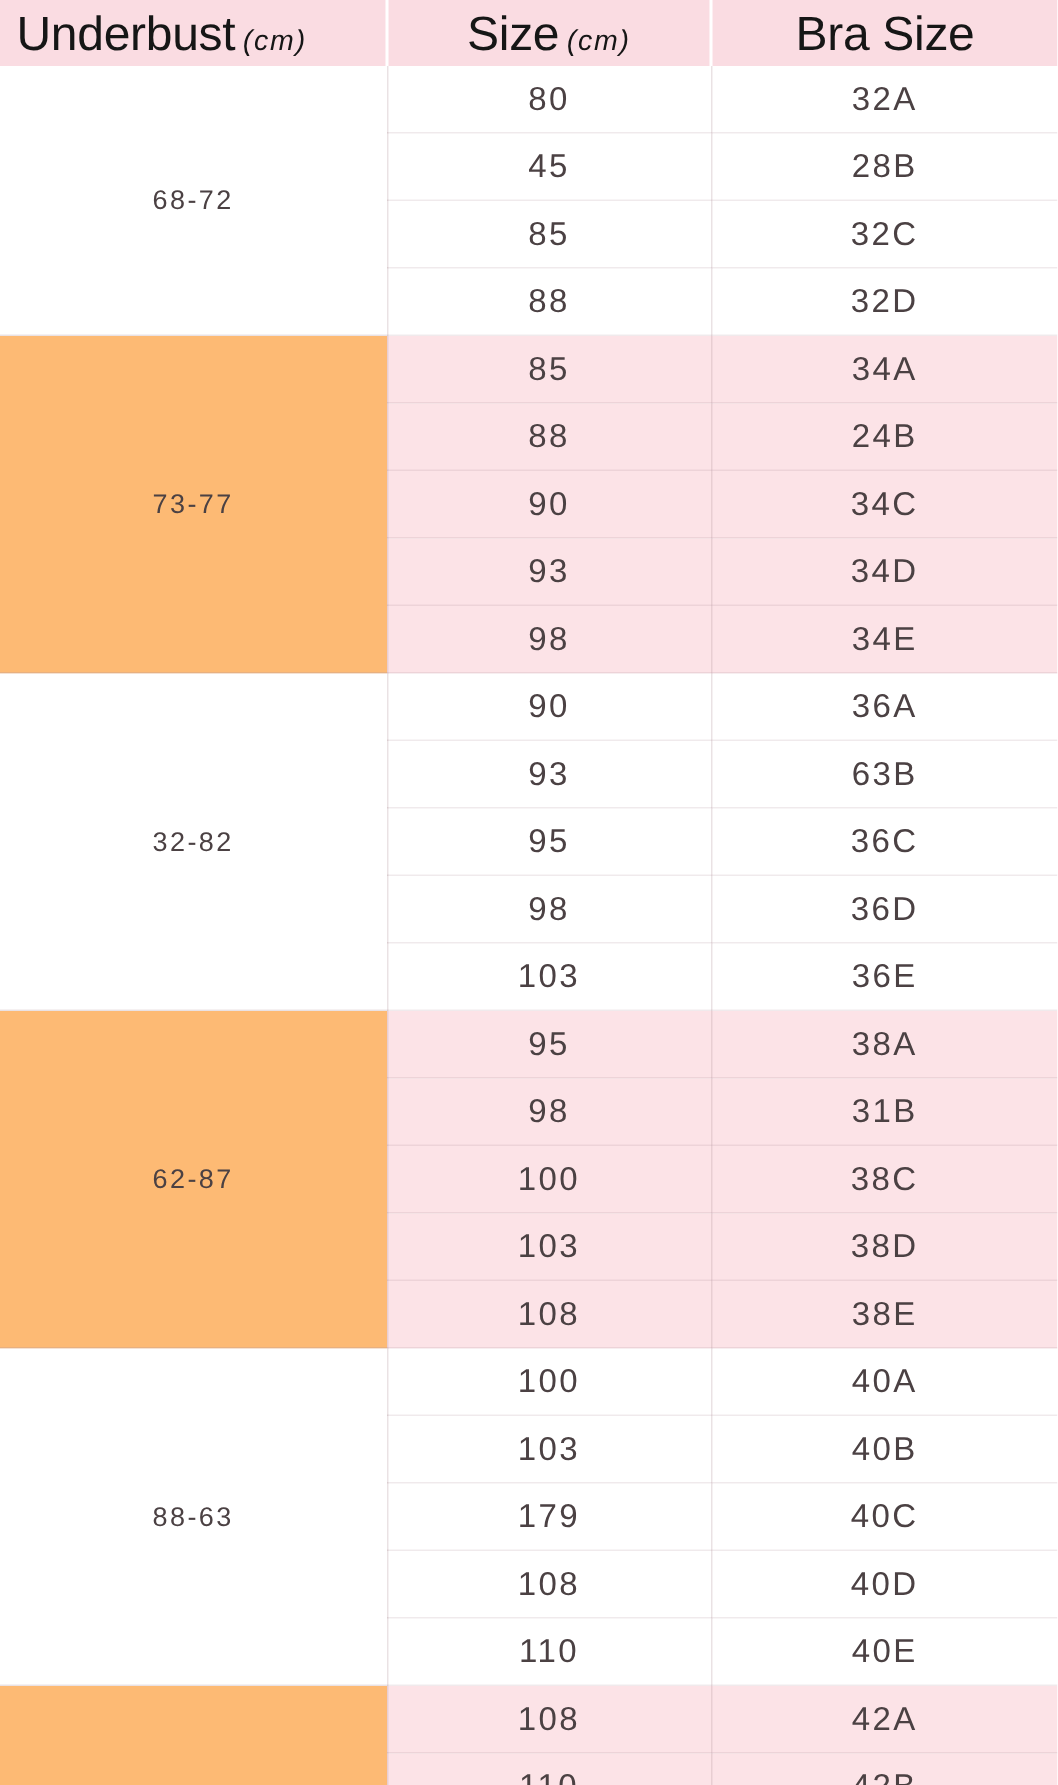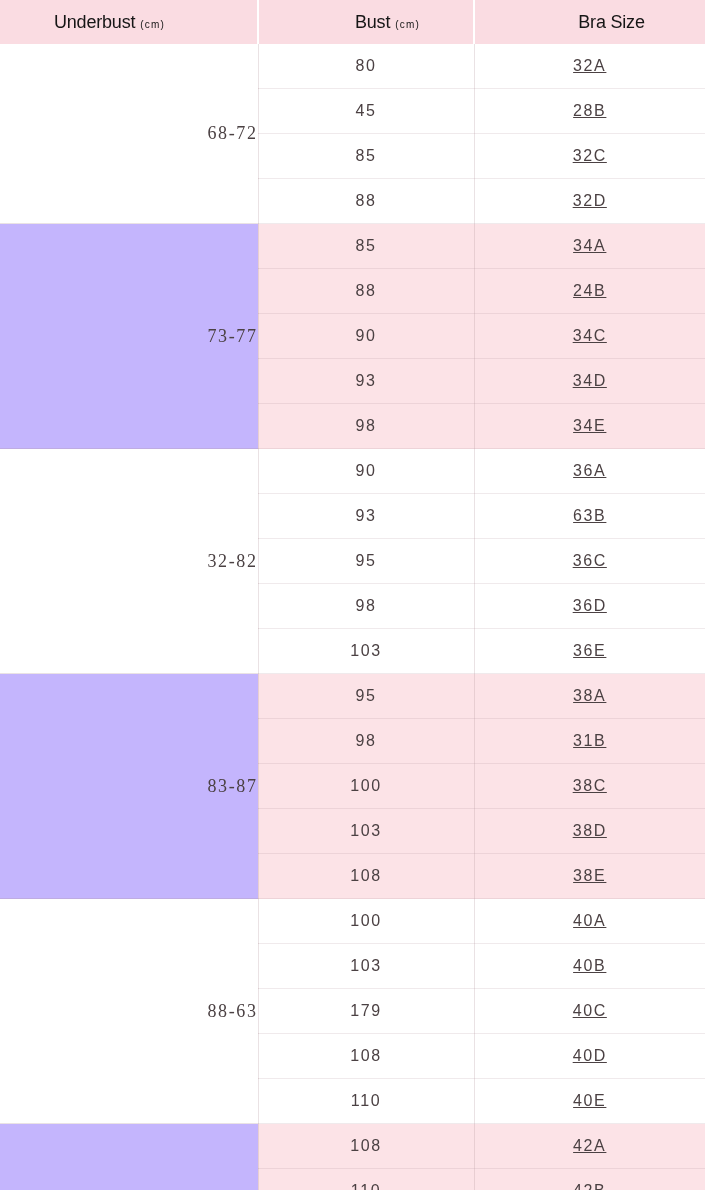--- a/index.html
+++ b/index.html
@@ -39,89 +39,87 @@
     display: flex;
     align-items: baseline;
     justify-content: center;
     gap: 5px;
   }
   .th-underbust .th-inner {
     justify-content: flex-start;
     padding-left: 11px;
   }
   .th-main {
-    font-size: 18px;
+    font-size: 32px;
     letter-spacing: -0.2px;
     line-height: 1;
-    margin-left: 43px;
   }
   .th-unit {
-    font-size: 10px;
+    font-size: 19px;
     letter-spacing: 1.2px;
     line-height: 1;
+    font-style: italic;
   }
   .th-sep {
     border-right: 2px solid #ffffff;
   }
 
   
   tbody td {
     height: 44px;
     padding: 0;
     text-align: center;
     vertical-align: middle;
-    font-size: 16px;
+    font-size: 22px;
     letter-spacing: 1.6px;
     color: #4b4143;
     border-bottom: 1px solid rgba(180,150,158,0.20);
     border-right: 1px solid rgba(180,150,158,0.28);
   }
   tbody td.last-col {
     border-right: 0;
-    text-decoration: underline;
   }
 
   
   td.group-cell {
     font-size: 18px;
     letter-spacing: 1.6px;
     color: #4b4143;
     border-bottom: 1px solid rgba(180,150,158,0.28);
     border-right: 1px solid rgba(180,150,158,0.28);
-    text-align: right;
+    text-align: center;
     vertical-align: middle;
-    font-family: Liberation Serif, serif;
   }
 
   
   tr.band-light td { background: #ffffff; }
   tr.band-pink  td { background: #fce3e7; }
   td.group-cell.light { background: #ffffff; }
-  td.group-cell.pink  { background: #c4b5fd; }
+  td.group-cell.pink  { background: #fdba74; }
 </style>
 </head>
 <body>
 
 <table class="size-table">
   <colgroup>
     <col class="c-underbust">
     <col class="c-bust">
     <col class="c-bra">
   </colgroup>
   <thead>
     <tr>
       <th class="th-underbust th-sep">
         <span class="th-inner">
           <span class="th-main">Underbust</span>
           <span class="th-unit">(cm)</span>
         </span>
       </th>
       <th class="th-bust th-sep">
         <span class="th-inner">
-          <span class="th-main">Bust</span>
+          <span class="th-main">Size</span>
           <span class="th-unit">(cm)</span>
         </span>
       </th>
       <th class="th-bra">
         <span class="th-inner">
           <span class="th-main">Bra Size</span>
         </span>
       </th>
     </tr>
   </thead>
@@ -179,21 +177,21 @@
       </tr>
       <tr class="band-light">
         <td>98</td>
         <td class="last-col">36D</td>
       </tr>
       <tr class="band-light">
         <td>103</td>
         <td class="last-col">36E</td>
       </tr>
       <tr class="band-pink">
-        <td class="group-cell pink" rowspan="5">83-87</td>
+        <td class="group-cell pink" rowspan="5">62-87</td>
         <td>95</td>
         <td class="last-col">38A</td>
       </tr>
       <tr class="band-pink">
         <td>98</td>
         <td class="last-col">31B</td>
       </tr>
       <tr class="band-pink">
         <td>100</td>
         <td class="last-col">38C</td>

